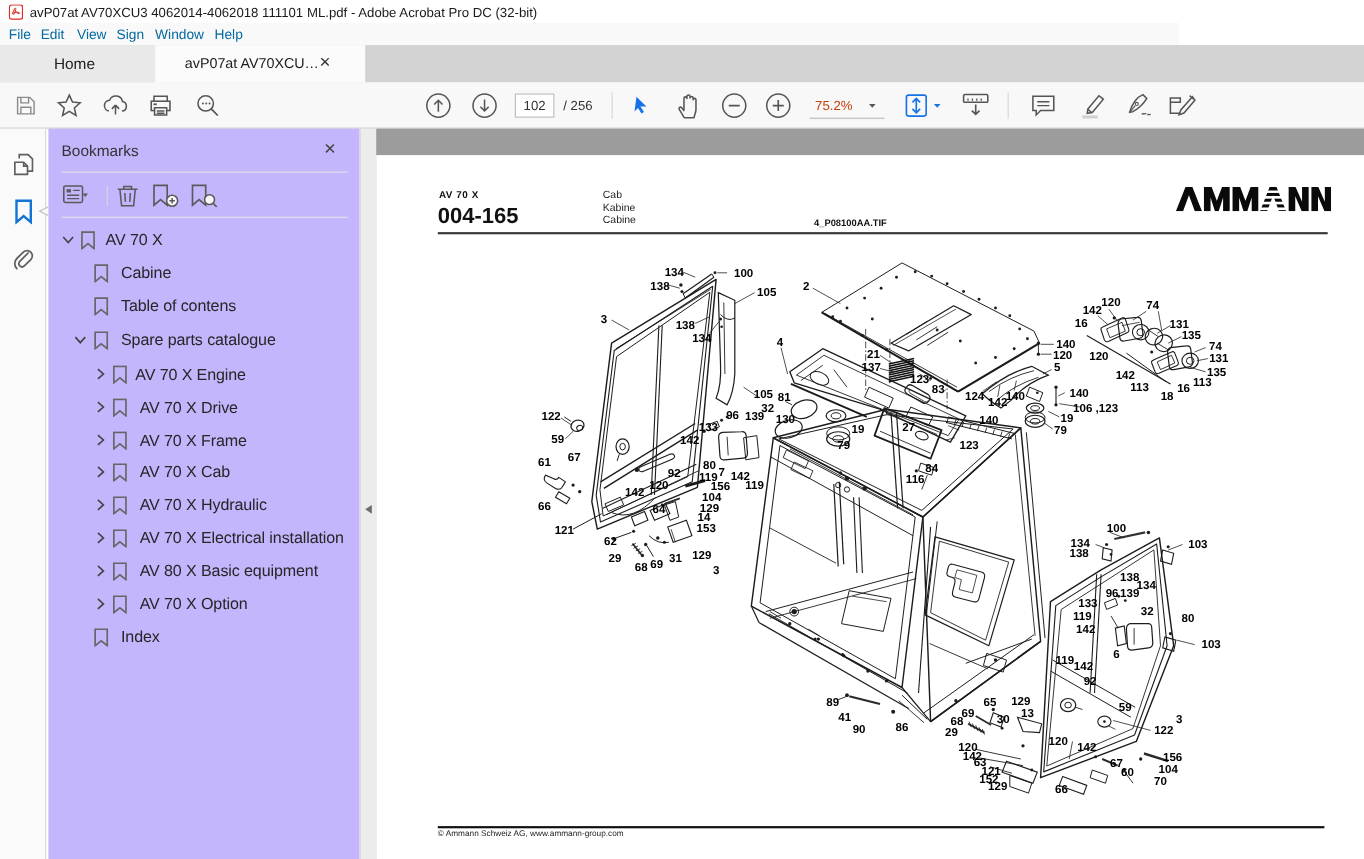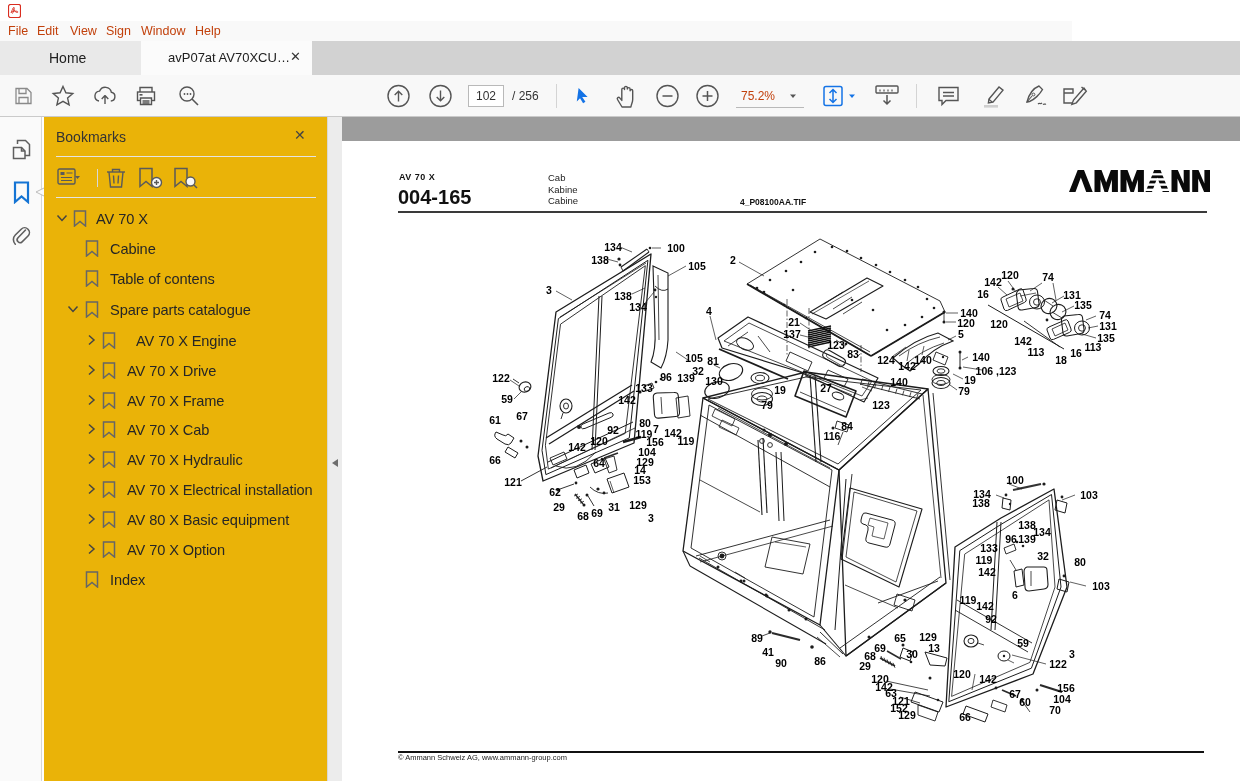--- a/index.html
+++ b/index.html
@@ -1,52 +1,53 @@
 <!DOCTYPE html>
 <html><head>
 <meta charset="utf-8">
 <style>
 * { margin:0; padding:0; box-sizing:border-box; }
 html,body { width:1240px; height:781px; overflow:hidden; font-family:"Liberation Sans",sans-serif; background:#fff; position:relative; }
 .titlebar { position:absolute; left:0; top:0; width:1240px; height:21px; background:#fff; font-size:12px; color:#1a1a1a; }
 .titlebar .txt { position:absolute; left:27px; top:4px; }
 .pdficon { position:absolute; left:8px; top:4px; width:13px; height:14px; }
-.menubar { position:absolute; left:0; top:21px; width:1072px; height:20px; background:#f9f9f9; font-size:12.5px; color:#c2410c;text-align:center; }
+.menubar { position:absolute; left:0; top:21px; width:1072px; height:20px; background:#f9f9f9; font-size:12.5px; color:#0369a1;text-align:center; }
 .menubar span { position:absolute; top:3px; }
 .tabbar { position:absolute; left:0; top:41px; width:1240px; height:34px; background:#d2d2d2; font-size:14px; color:#202020; }
 .tab-home { position:absolute; left:17px; top:9px;margin-left:32px; }
 .tab-tools { position:absolute; left:83px; top:9px;margin-top:40px; }
-.tab-active { position:absolute; left:141px; top:0; width:171px; height:34px; background:#fbfbfb; }
+.tab-active { position:absolute; left:141px; top:0; width:191px; height:34px; background:#fbfbfb; }
 .tab-active .t { position:absolute; left:27px; top:9px; white-space:nowrap; width:124px; overflow:hidden; font-size:13px; }
 .tab-active .x { position:absolute; left:149px; top:8px; font-size:13px; color:#333; }
 .toolbar { position:absolute; left:0; top:75px; width:1240px; height:42px; background:#f8f8f8; border-bottom:1px solid #cacaca; }
 .tbi { position:absolute; top:0; height:42px; display:flex; align-items:center; justify-content:center; }
 .pagebox { position:absolute; left:468px; top:10px; width:36px; height:22px; border:1px solid #b9b9b9; background:#fff; font-size:12px; color:#333; text-align:center; line-height:20px; }
 .pagetotal { position:absolute; left:512px; top:14px; font-size:12px; color:#333; }
 .zoomtxt { position:absolute; left:741px; top:14px; font-size:12px; color:#c2410c; }
 .sep { position:absolute; top:9px; width:1px; height:24px; background:#d4d4d4; }
 .leftstrip { position:absolute; left:0; top:117px; width:42px; height:664px; background:#fafafa; border-right:1px solid #d7d7d7; }
-.panel { position:absolute; left:44px; top:117px; width:283px; height:664px; background:#eab308; }
+.panel { position:absolute; left:44px; top:117px; width:283px; height:664px; background:#c4b5fd; }
 .panel-h { position:absolute; left:12px; top:12px; font-size:14px; color:#333; }
 .panel-x { position:absolute; left:250px; top:10px; font-size:14px; color:#444; }
 .gutter { position:absolute; left:327px; top:117px; width:15px; height:664px; background:#ececec; border-left:1px solid #d8d8d8; }
 .gutter .arr { position:absolute; left:4px; top:342px; width:0; height:0; border-top:4px solid transparent; border-bottom:4px solid transparent; border-right:6px solid #6d6d6d; }
 .docarea { position:absolute; left:342px; top:117px; width:898px; height:664px; background:#9c9c9c; }
 .page { position:absolute; left:0px; top:24px; width:898px; height:640px; background:#fff; }
 .tree { position:absolute; left:0; top:0; width:283px; font-size:14.6px; color:#262626; letter-spacing:-0.1px; }
 .trow { position:absolute; white-space:nowrap; }
 svg text { font-family:"Liberation Sans",sans-serif; }
 </style>
 </head>
 <body>
 <div class="titlebar">
   <svg class="pdficon" viewBox="0 0 13 14">
       <rect x="0.5" y="0.5" width="12" height="13" rx="2" fill="none" stroke="#d92d20" stroke-width="1.2"></rect>
       <path d="M3 9 C4 6.5 5 4 5.5 3.5 C6 3 6.6 3.6 6.3 4.6 C6 6 5 8.6 4.4 9.6 M3.2 8.2 C5 7.2 8 6.8 9.4 7.4 C10.4 7.9 9.8 8.9 8.6 8.4 C7.2 7.8 5.8 6 5.2 4.6" fill="none" stroke="#d92d20" stroke-width="0.9"></path>
     </svg>
+  <span class="txt">avP07at AV70XCU3 4062014-4062018 111101 ML.pdf - Adobe Acrobat Pro DC (32-bit)</span>
 </div>
 <div class="menubar">
   <span style="left:8px">File</span>
     <span style="left:37px">Edit</span>
     <span style="left:70px">View</span>
     <span style="left:106px">Sign</span>
     <span style="left:141px">Window</span>
     <span style="left:195px">Help</span>
 </div>
 <div class="tabbar">
@@ -247,21 +248,21 @@
     <svg style="position:absolute;left:41px;top:184px" width="14" height="17" viewBox="0 0 14 17">
         <path d="M1.5 1 h11 v15 l-5.5 -4.5 -5.5 4.5 z" fill="none" stroke="#666" stroke-width="1.5"></path>
       </svg>
     <span class="trow" style="left:66px;top:185px">Spare parts catalogue</span>
     <svg style="position:absolute;left:42px;top:217px" width="11" height="12" viewBox="0 0 11 12">
         <path d="M3 1.5 l5 4.5 -5 4.5" fill="none" stroke="#444" stroke-width="1.5"></path>
       </svg>
     <svg style="position:absolute;left:58px;top:215px" width="14" height="17" viewBox="0 0 14 17">
         <path d="M1.5 1 h11 v15 l-5.5 -4.5 -5.5 4.5 z" fill="none" stroke="#666" stroke-width="1.5"></path>
       </svg>
-    <span class="trow" style="left:92px;top:216px">AV 70 X Engine</span>
+    <span class="trow" style="left:79px;top:216px">AV 70 X Engine</span>
     <svg style="position:absolute;left:42px;top:247px" width="11" height="12" viewBox="0 0 11 12">
         <path d="M3 1.5 l5 4.5 -5 4.5" fill="none" stroke="#444" stroke-width="1.5"></path>
       </svg>
     <svg style="position:absolute;left:58px;top:245px" width="14" height="17" viewBox="0 0 14 17">
         <path d="M1.5 1 h11 v15 l-5.5 -4.5 -5.5 4.5 z" fill="none" stroke="#666" stroke-width="1.5"></path>
       </svg>
     <span class="trow" style="left:83px;top:246px">AV 70 X Drive</span>
     <svg style="position:absolute;left:42px;top:277px" width="11" height="12" viewBox="0 0 11 12">
         <path d="M3 1.5 l5 4.5 -5 4.5" fill="none" stroke="#444" stroke-width="1.5"></path>
       </svg>

